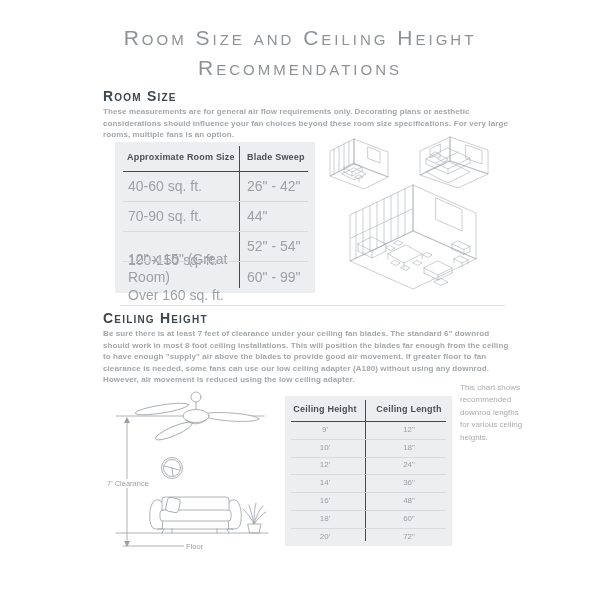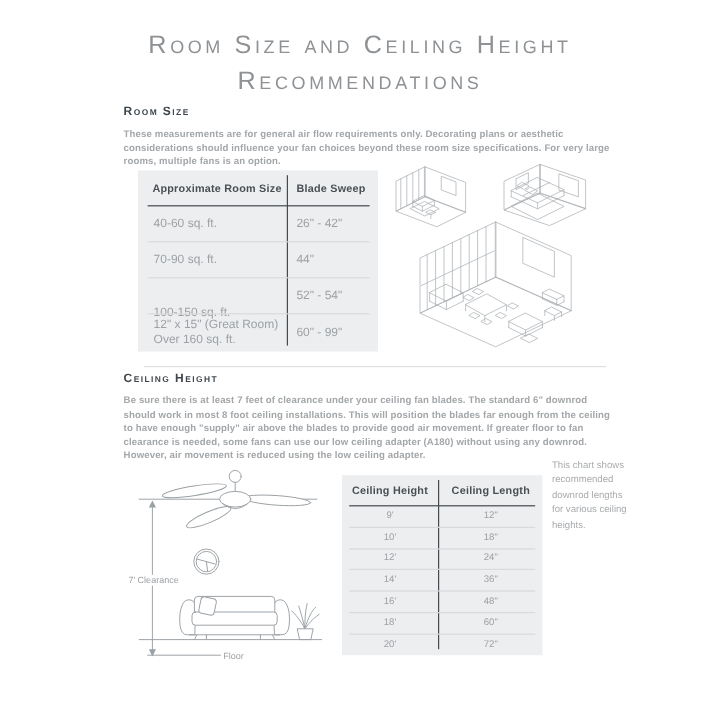--- a/index.html
+++ b/index.html
@@ -8,37 +8,37 @@
     position:relative; width:600px; height:600px; background:#ffffff;
     font-family:"Liberation Sans", sans-serif; overflow:hidden;
   }
   
   .main-title { position:absolute; left:0; width:600px; text-align:center;
     font-variant:small-caps; letter-spacing:3px; font-size:21px; font-weight:400;
     color:#8f9295; }
   .main-title.l1 { top:26px; }
   .main-title.l2 { top:56px; }
   .section-h { position:absolute; left:103px; font-variant:small-caps;
-    font-size:10px; font-weight:700; letter-spacing:1.2px; color:#3f464c; }
+    font-size:14px; font-weight:700; letter-spacing:1.2px; color:#3f464c; }
   .sec1-h { top:88px; }
   .sec2-h { top:310px; }
   .para { position:absolute; left:103px; width:414px; font-size:8px;
     line-height:1.45; color:#a3a7aa; letter-spacing:.1px;font-weight:bold; }
   .para1 { top:106px; }
   .para2 { top:328px; }
   .divider { position:absolute; left:120px; top:305px; width:385px; height:1px;
     background:#dcdee0; }
   
   .tbl { position:absolute; background:#edeef0; }
   .tbl .vline { position:absolute; width:1px; background:#454a4f; }
   .tbl .hline-dark { position:absolute; height:1px; background:#454a4f; }
   .tbl .sep { position:absolute; height:1px; background:#d8dadc; }
   .tbl .hdr { position:absolute; font-size:9px; font-weight:700; color:#4a4f54;
     letter-spacing:.2px; display:flex; align-items:center; }
-  .tbl .cell { position:absolute; font-size:10px; color:#9da1a4;
+  .tbl .cell { position:absolute; font-size:14px; color:#9da1a4;
     display:flex; align-items:center; line-height:1.3; }
   
   #t1 { left:115px; top:142px; width:200px; height:151px;padding-left:36px; }
   #t1 .vline { left:124px; top:4px; height:142px; }
   #t1 .hline-dark { left:8px; width:185px; top:29px; }
   #t1 .hdr.c1 { left:12px; top:0; height:29px; }
   #t1 .hdr.c2 { left:132px; top:0; height:29px; }
   #t1 .cell.c1 { left:13px; width:106px; }
   #t1 .cell.c2 { left:132px; width:62px; }
   

